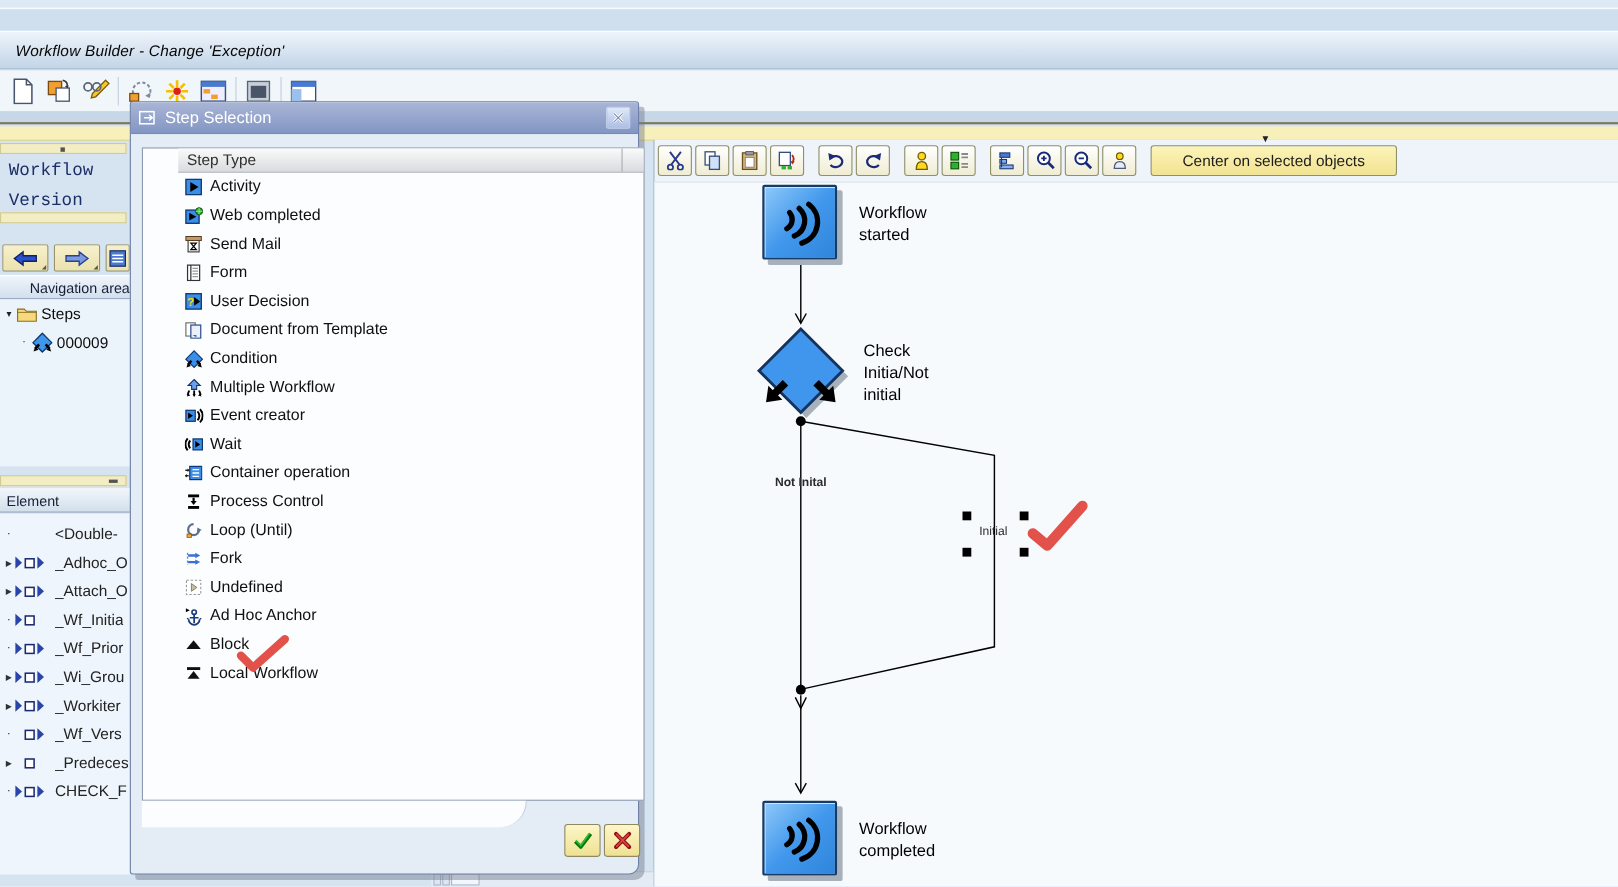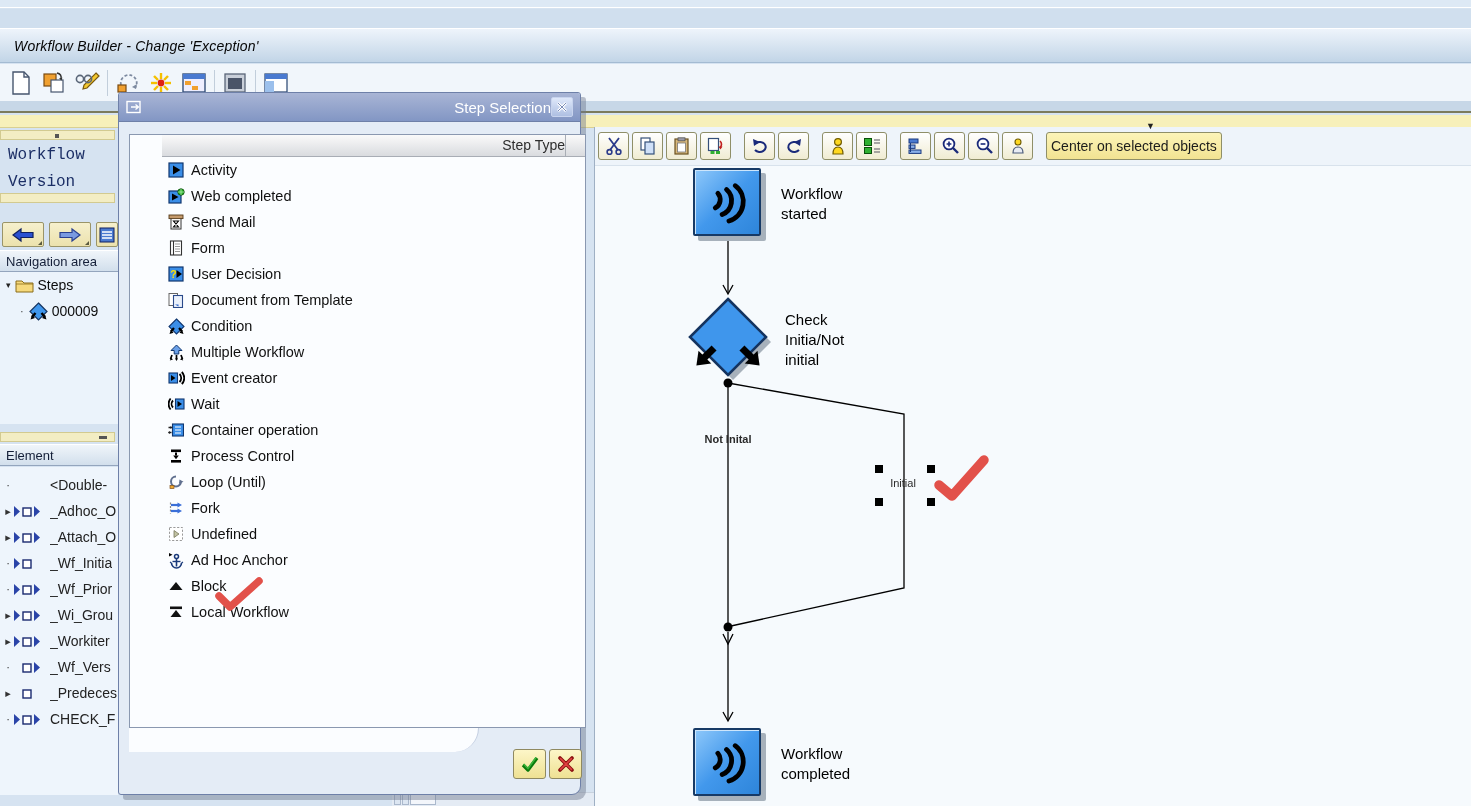--- a/index.html
+++ b/index.html
@@ -46,39 +46,39 @@
   .el-lbl { overflow:hidden; }
 
   
   #diagram { left:594px; top:127px; width:877px; height:679px; background:#eef4fa;
              border-left:1px solid #9fb0c4; }
   #dg-toolbar { position:absolute; left:3px; top:5px; display:flex; align-items:center; gap:3px; }
   .dg-btn { width:31px; height:28px; background:linear-gradient(#ffffff,#f0ecd2);
             border:1px solid #8f8f68; border-radius:3px;
             display:flex; align-items:center; justify-content:center; flex:none; }
   .dg-gap { width:7px; flex:none; }
-  #center-btn { height:28px; padding:0 4px; background:linear-gradient(#fcf4b8,#f2e392);
+  #center-btn { height:28px; padding:0 28px; background:linear-gradient(#fcf4b8,#f2e392);
             border:1px solid #8f8f68; border-radius:3px; font-size:14px; color:#1c1c1c;
             display:flex; align-items:center; }
   #canvas { position:absolute; left:0; top:38px; width:877px; height:641px;
             background:#f6fafd; border-top:1px solid #d8e2ec; }
   #wires { position:absolute; left:0; top:0; width:877px; height:679px; pointer-events:none; }
 
   .evt-node { position:absolute; width:68px; height:68px;
               background:linear-gradient(135deg,#8ec8fa 0%,#4298ec 50%,#2e85da 100%);
               border:2px solid #173a66; border-radius:2px;
               box-shadow:5px 5px 0 #a7b1bb, inset 1px 1px 0 #cde6fc;
               display:flex; align-items:center; justify-content:center; }
   .node-label { position:absolute; font-size:15px; color:#000; line-height:20px; }
   .branch-lbl { position:absolute; font-size:11px; color:#2a2a2a; text-align:center; }
 
   
   #dialog { left:118px; top:92px; width:463px; height:703px; background:#e4ecf6;
             border:1px solid #6e80a8; border-radius:3px 3px 9px 3px;
-            box-shadow:5px 5px 0 rgba(110,120,140,0.45); z-index:50;text-align:right; }
+            box-shadow:5px 5px 0 rgba(110,120,140,0.45); z-index:50; }
   #dlg-title { height:29px; background:linear-gradient(#a9b5d5,#8296c4);
                border-bottom:1px solid #6e80a8; border-radius:2px 2px 0 0;
                display:flex; align-items:center; padding:0 7px; }
   #dlg-title .txt { color:#fff; font-size:15px; margin-left:7px; flex:1; }
   #dlg-close { width:22px; height:20px; background:linear-gradient(#dfe8fa,#aebfe2);
                border:1px solid #c8d4ee; border-radius:2px;
                display:flex; align-items:center; justify-content:center; }
   #step-list { position:absolute; left:10px; top:41px; width:457px; height:594px;
                background:#fbfdff; border:1px solid #8a98b0;padding-left:32px; }
   #list-head { height:22px; background:linear-gradient(#fafafa,#d9dbdf); border-bottom:1px solid #a8adb5;
@@ -207,21 +207,21 @@
     <span class="corner"></span>
   </div>
   <div class="nav-btn" style="width:22px;">
     <svg width="16" height="16" viewBox="0 0 16 16">
         <rect x="1" y="1" width="14" height="14" fill="#4a7ad0" stroke="#102060"></rect>
         <path d="M3 5 h10 M3 8 h10 M3 11 h10" stroke="#fff" stroke-width="1.4"></path>
       </svg>
   </div>
 </div>
 
-<div class="abs sec-head" style="top:250px;">Navigation area</div>
+<div class="abs sec-head" style="top:250px;text-align:right;">Navigation area</div>
 
 <div class="abs" id="tree-panel">
   <div class="tree-row" style="padding-left:6px;">
     <span style="font-size:9px; color:#222; margin-right:4px;">▾</span>
     <svg width="19" height="15" viewBox="0 0 19 15" style="margin-right:4px;">
         <path d="M1 3 h6 l2 2 h9 v9 h-17 z" fill="#f6d97c" stroke="#8a6d1a" stroke-width="1"></path>
         <path d="M1 6 h17" stroke="#8a6d1a" stroke-width="0.8"></path>
       </svg>
     <span>Steps</span>
   </div>

